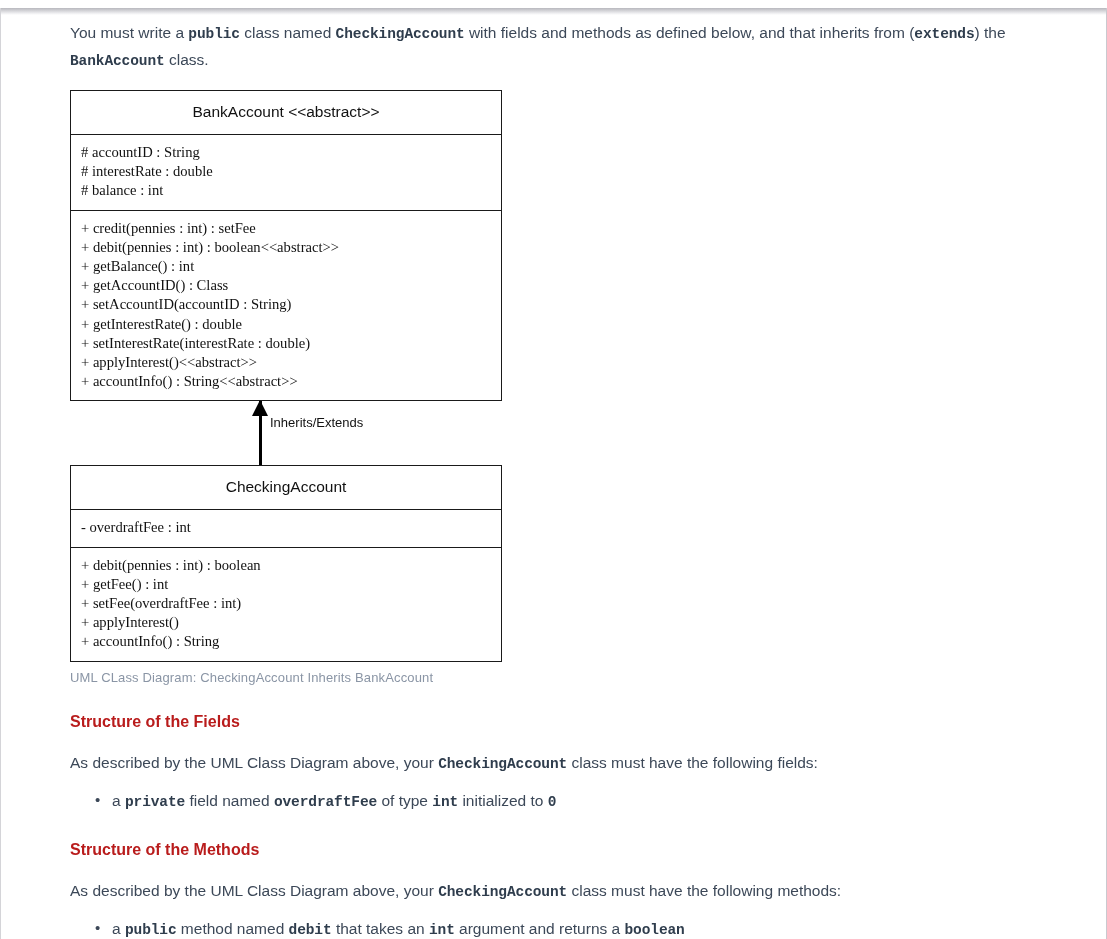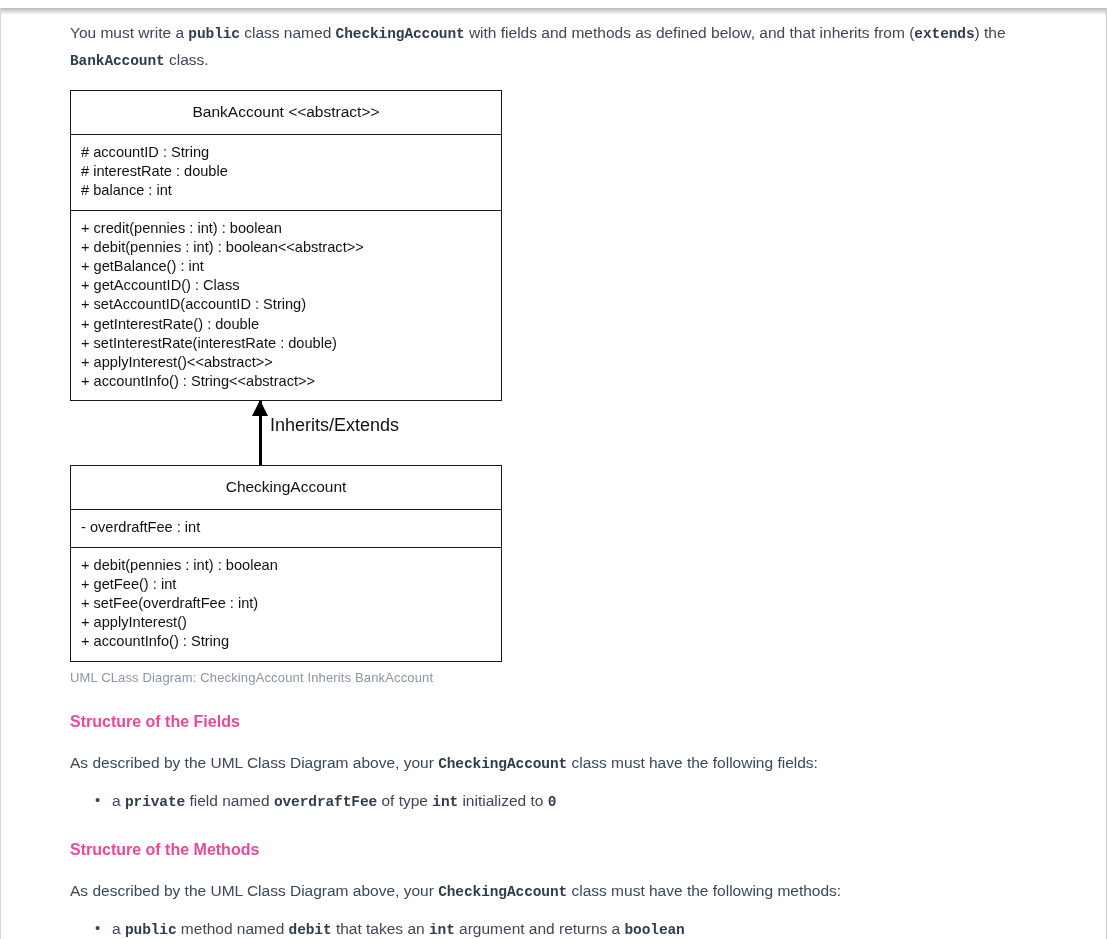--- a/index.html
+++ b/index.html
@@ -80,20 +80,21 @@
     line-height: 18px;
   }
   .uml-list {
     padding: 8px 0 9px 10px;
   }
   .uml-row {
     font-size: 14.6px;
     line-height: 19.2px;
     color: #111111;
     white-space: nowrap;
+    font-family: Liberation Serif, serif;
   }
 
   .uml-gap {
     height: 64px;
     position: relative;
   }
   .arrow-line {
     position: absolute;
     left: 189px;
     top: 0;
@@ -107,36 +108,36 @@
     top: -1px;
     width: 0; height: 0;
     border-left: 8px solid transparent;
     border-right: 8px solid transparent;
     border-bottom: 16px solid #000000;
   }
   .arrow-label {
     position: absolute;
     left: 200px;
     top: 14px;
-    font-size: 18px;
+    font-size: 13px;
     color: #111111;
     white-space: nowrap;
   }
 
   .caption {
     margin-top: 8px;
     font-size: 13px;
     color: #8a95a5;
     letter-spacing: 0.15px;
   }
 
   h3.section-head {
     font-size: 16px;
     font-weight: bold;
-    color: #ec4899;
+    color: #b91c1c;
     margin: 26px 0 0 0;
     line-height: 22px;
   }
   .lead {
     font-size: 15.5px;
     line-height: 24px;
     color: #3c4858;
     margin: 18px 0 0 0;
   }
   ul.speclist {
@@ -182,21 +183,21 @@
         </div>
         <div class="uml-section">
           <div class="uml-list">
             <div class="uml-row"># accountID : String</div>
             <div class="uml-row"># interestRate : double</div>
             <div class="uml-row"># balance : int</div>
           </div>
         </div>
         <div class="uml-section last">
           <div class="uml-list">
-            <div class="uml-row">+ credit(pennies : int) : boolean</div>
+            <div class="uml-row">+ credit(pennies : int) : setFee</div>
             <div class="uml-row">+ debit(pennies : int) : boolean&lt;&lt;abstract&gt;&gt;</div>
             <div class="uml-row">+ getBalance() : int</div>
             <div class="uml-row">+ getAccountID() : Class</div>
             <div class="uml-row">+ setAccountID(accountID : String)</div>
             <div class="uml-row">+ getInterestRate() : double</div>
             <div class="uml-row">+ setInterestRate(interestRate : double)</div>
             <div class="uml-row">+ applyInterest()&lt;&lt;abstract&gt;&gt;</div>
             <div class="uml-row">+ accountInfo() : String&lt;&lt;abstract&gt;&gt;</div>
           </div>
         </div>

